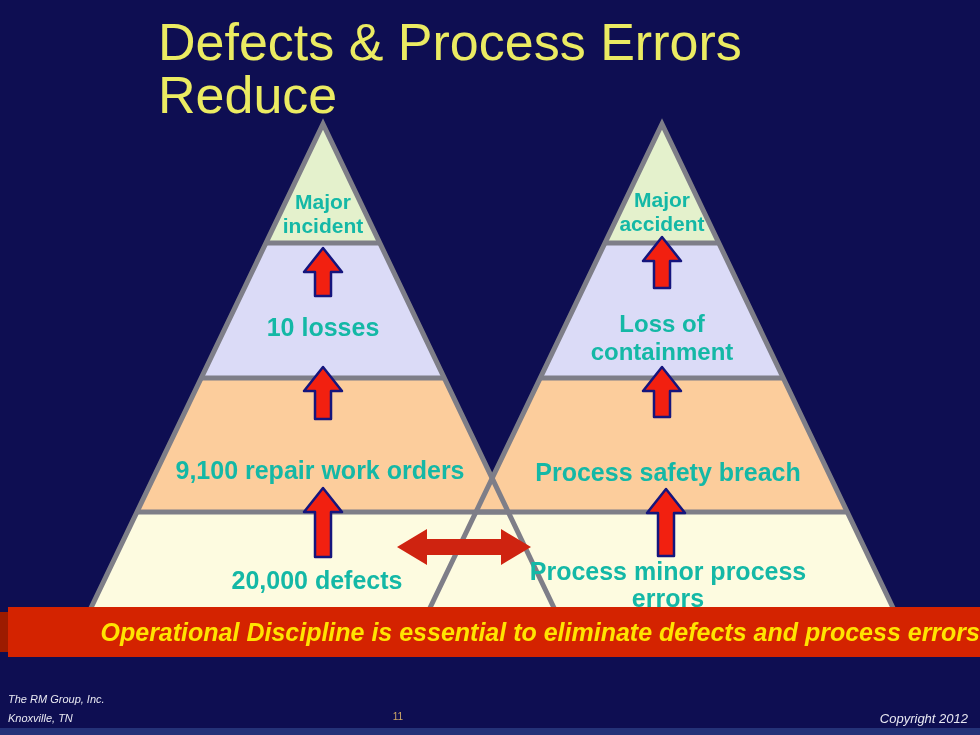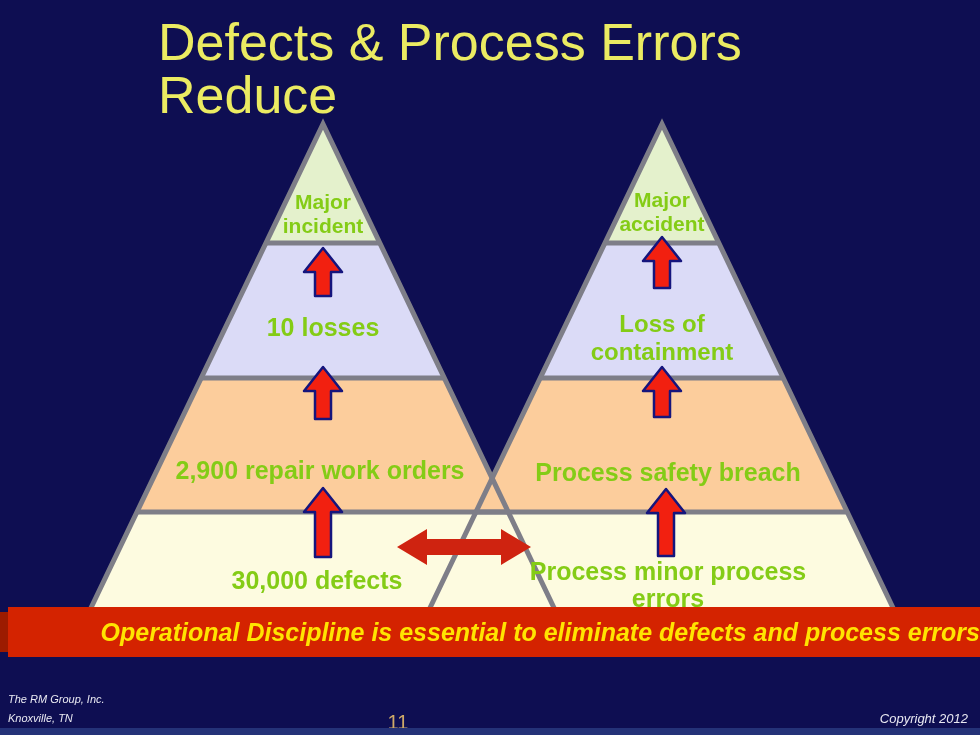--- a/index.html
+++ b/index.html
@@ -9,21 +9,21 @@
     font-family:"Liberation Sans", sans-serif;
   }
   .slide-title{
     position:absolute;left:158px;top:16px;width:700px;
     color:#ebeb62;font-size:52px;line-height:53px;font-weight:400;
     letter-spacing:0px;
   }
   .diagram-svg{position:absolute;left:0;top:0;z-index:1;}
   .tier-label{
     position:absolute;z-index:2;
-    color:#84cc16;font-weight:bold;text-align:center;
+    color:#14b8a6;font-weight:bold;text-align:center;
     white-space:pre-line;transform:translate(-50%,-50%);
     font-size:25px;line-height:27px;
   }
   .tier-label.small{font-size:21px;line-height:24px;}
   .tier-label.mid{font-size:24px;line-height:28px;margin-top:12px;}
   .banner-shadow{
     position:absolute;left:0;top:612px;width:980px;height:40px;
     background:#9c1b00;z-index:3;
   }
   .banner{
@@ -32,21 +32,21 @@
     display:flex;align-items:center;justify-content:flex-end;
     color:#ffe400;font-size:25px;font-weight:bold;font-style:italic;
   }
   .footer-company{
     position:absolute;left:8px;top:690px;z-index:5;
     color:#e9e9f2;font-size:11px;font-style:italic;line-height:19px;
     white-space:pre-line;
   }
   .page-number{
     position:absolute;left:0;top:711px;width:796px;text-align:center;z-index:5;
-    color:#cfa968;font-size:20px;
+    color:#cfa968;font-size:10px;
   }
   .copyright{
     position:absolute;right:12px;top:711px;z-index:5;
     color:#e9e9f2;font-size:13px;font-style:italic;
   }
   .bottom-bar{
     position:absolute;left:0;top:728px;width:980px;height:7px;
     background:#243278;z-index:5;
   }
 </style>
@@ -88,22 +88,22 @@
     <polygon points="662,367 681,391 670,391 670,417 654,417 654,391 643,391"></polygon>
     <polygon points="666,489 685,513 674,513 674,556 658,556 658,513 647,513"></polygon>
   </g>
 
   <polygon points="397,547 427,529 427,539 501,539 501,529 531,547 501,565 501,555 427,555 427,565" fill="#cf2310"></polygon>
 </svg>
 
 <div class="tier-label small" style="left:323px;top:214px;">Major
 incident</div>
 <div class="tier-label" style="left:323px;top:327px;">10 losses</div>
-<div class="tier-label" style="left:320px;top:470px;">2,900 repair work orders</div>
-<div class="tier-label" style="left:317px;top:580px;">30,000 defects</div>
+<div class="tier-label" style="left:320px;top:470px;">9,100 repair work orders</div>
+<div class="tier-label" style="left:317px;top:580px;">20,000 defects</div>
 
 <div class="tier-label small" style="left:662px;top:212px;">Major
 accident</div>
 <div class="tier-label mid" style="left:662px;top:326px;">Loss of
 containment</div>
 <div class="tier-label" style="left:668px;top:472px;">Process safety breach</div>
 <div class="tier-label" style="left:668px;top:585px;">Process minor process errors</div>
 
 <div class="banner-shadow"></div>
 <div class="banner">

